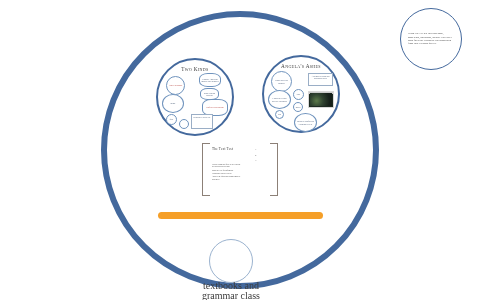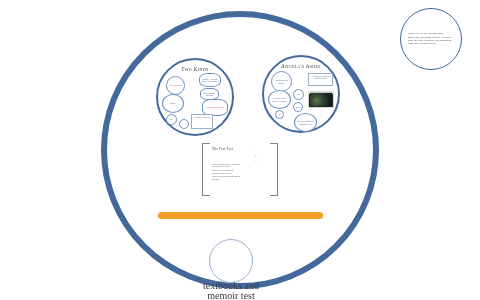--- a/index.html
+++ b/index.html
@@ -255,20 +255,20 @@
       <span>2.</span>
       <span>3.</span>
     </div>
   </div>
 
   <div class="orange-bar"></div>
 
   <div class="bottom-circle"></div>
   <div class="bottom-label">
     <div>textbooks and</div>
-    <div>memoir test</div>
+    <div>grammar class</div>
   </div>
 
   <div class="note-bubble">
     <div class="note-bubble-text">Warm Up: Get out your notebook, homework, notebooks, agenda. Take out a book for silent reading or read something from your textbook quietly.</div>
   </div>
 
 </div>
 
 </body></html>

